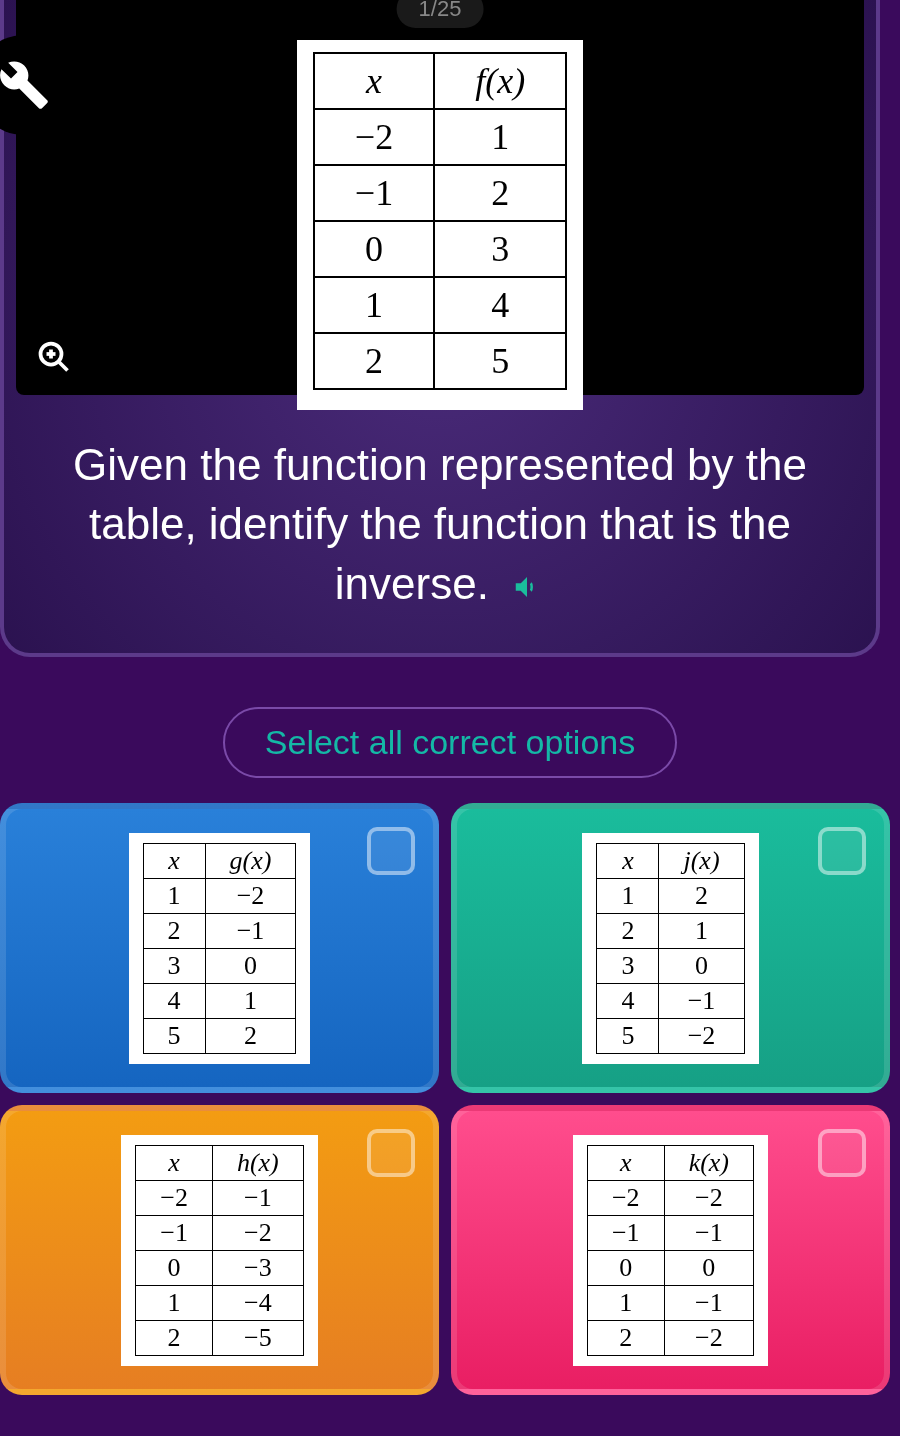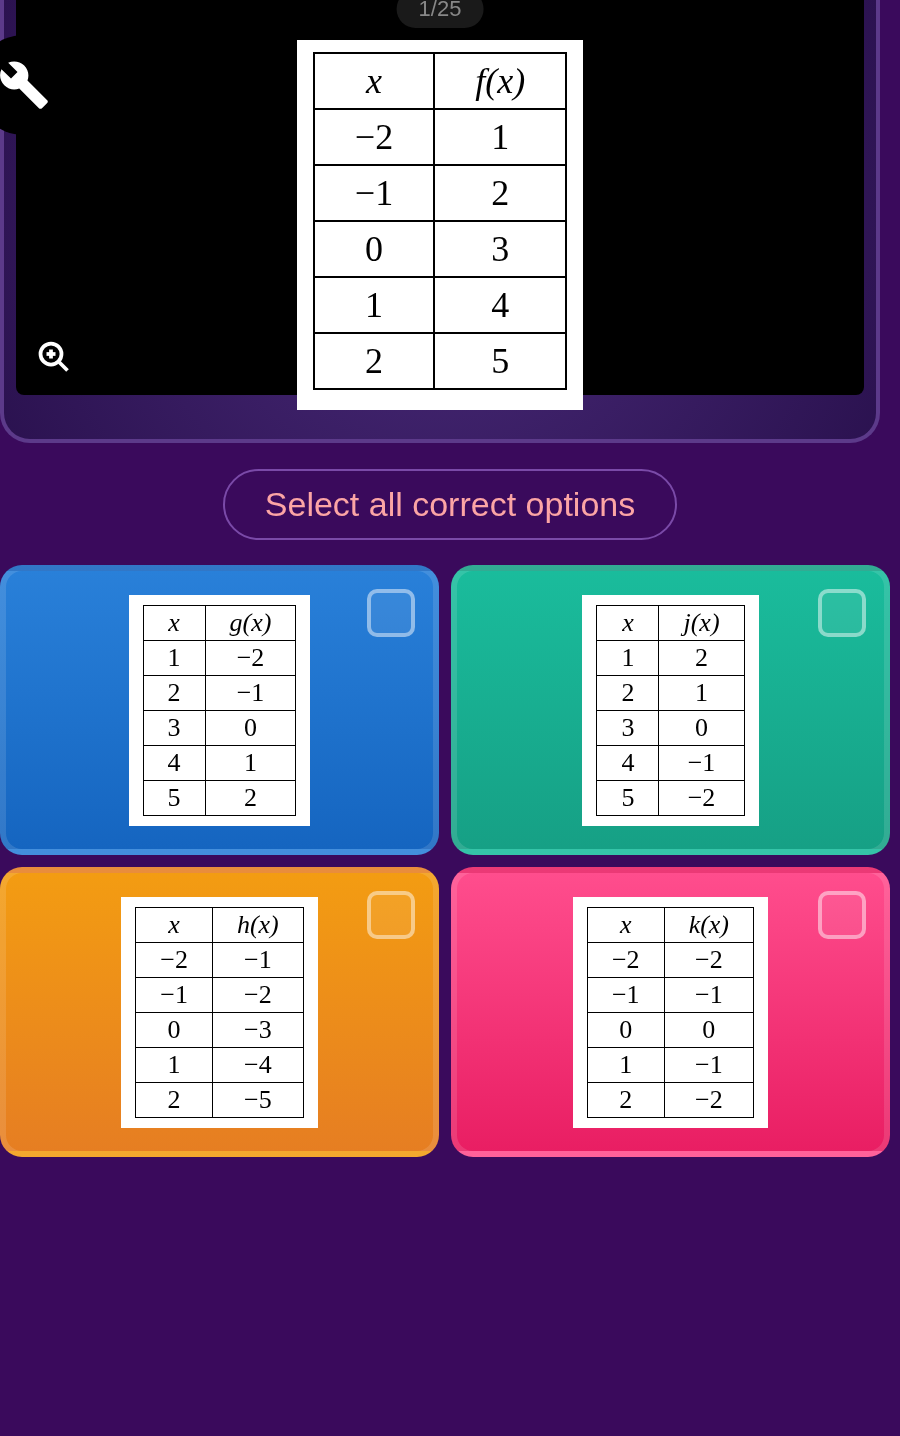--- a/index.html
+++ b/index.html
@@ -9,21 +9,21 @@
     background: #3a0a5c;
     font-family: -apple-system, BlinkMacSystemFont, "Segoe UI", Arial, sans-serif;
     overflow: hidden;
     position: relative;
   }
 
   .question-card {
     background: radial-gradient(circle at 50% 50%, #4a2b7a 0%, #2b1250 100%);
     border-radius: 0 0 30px 30px;
     margin: 0 20px 0 0;
-    padding-bottom: 44px;
+    padding-bottom: 30px;
     position: relative;
     border: 4px solid #5c3a8a;
     border-top: none;
   }
 
   .counter-pill {
     position: absolute;
     top: -10px;
     left: 50%;
     transform: translateX(-50%);
@@ -110,22 +110,22 @@
     justify-content: center;
     width: 36px;
     height: 36px;
     margin-left: 8px;
     vertical-align: middle;
   }
 
   .instruction-pill {
     display: block;
     width: fit-content;
-    margin: 26px auto 25px auto;
-    color: #fca5a5;
+    margin: 50px auto 25px auto;
+    color: #14b8a6;
     font-size: 34px;
     padding: 14px 40px;
     border: 2px solid #7a4aa8;
     border-radius: 40px;
     background: transparent;
   }
 
   .options-grid {
     display: grid;
     grid-template-columns: 1fr 1fr;
@@ -226,20 +226,29 @@
     <div class="zoom-btn">
       <svg width="36" height="36" viewBox="0 0 24 24" fill="none" stroke="#fff" stroke-width="2.5">
         <circle cx="10" cy="10" r="7"></circle>
         <line x1="15.5" y1="15.5" x2="21" y2="21"></line>
         <line x1="10" y1="7" x2="10" y2="13"></line>
         <line x1="7" y1="10" x2="13" y2="10"></line>
       </svg>
     </div>
   </div>
 
+  <div class="question-text">
+    <span>Given the function represented by the table, identify the function that is the inverse.</span>
+    <span class="speaker-btn">
+      <svg width="30" height="30" viewBox="0 0 24 24" fill="#1abc9c">
+        <path d="M3 9v6h4l5 5V4L7 9H3z"></path>
+        <path d="M15 9c1 1 1 5 0 6" stroke="#1abc9c" stroke-width="2" fill="none"></path>
+      </svg>
+    </span>
+  </div>
 
 </div>
 
 <div class="instruction-pill">Select all correct options</div>
 
 <div class="options-grid">
 
   <div class="option-card opt-blue">
     <div class="check-box"></div>
     <div class="opt-table-wrap">

